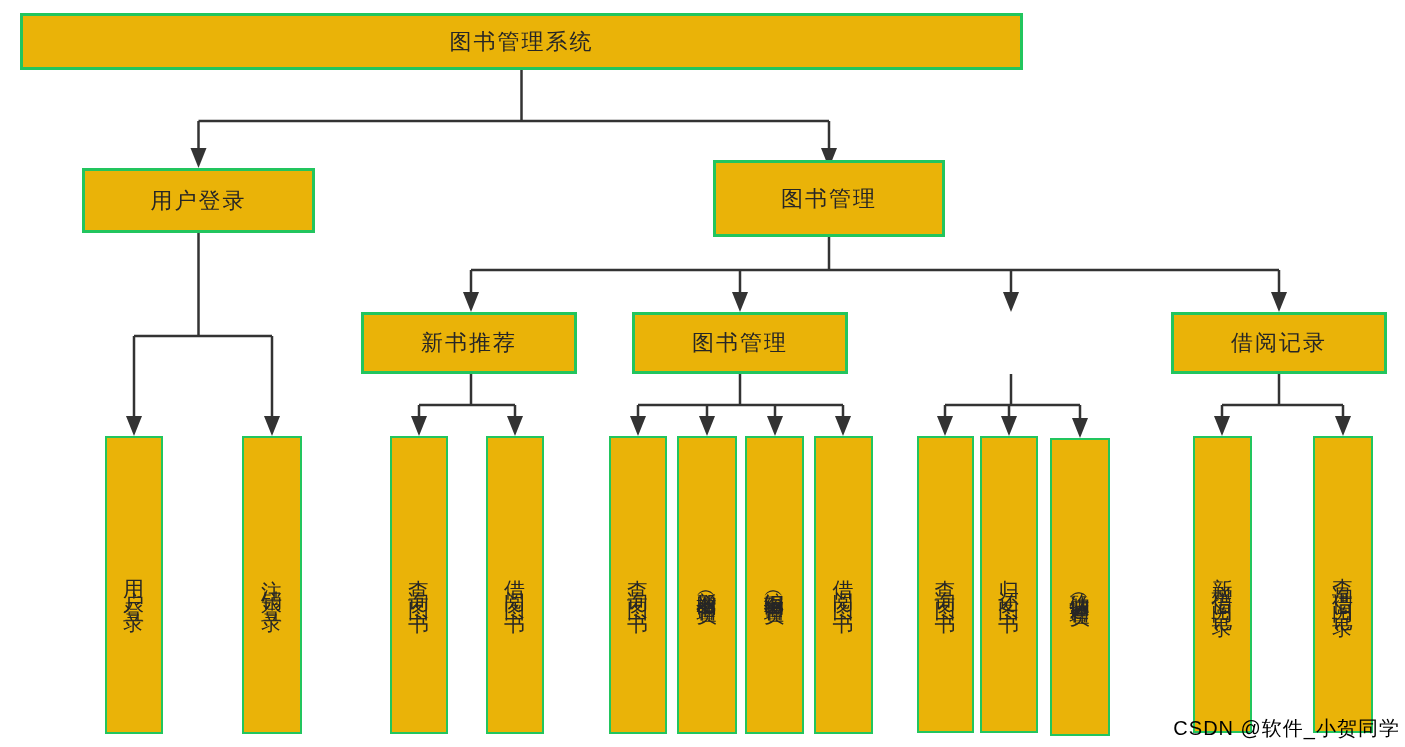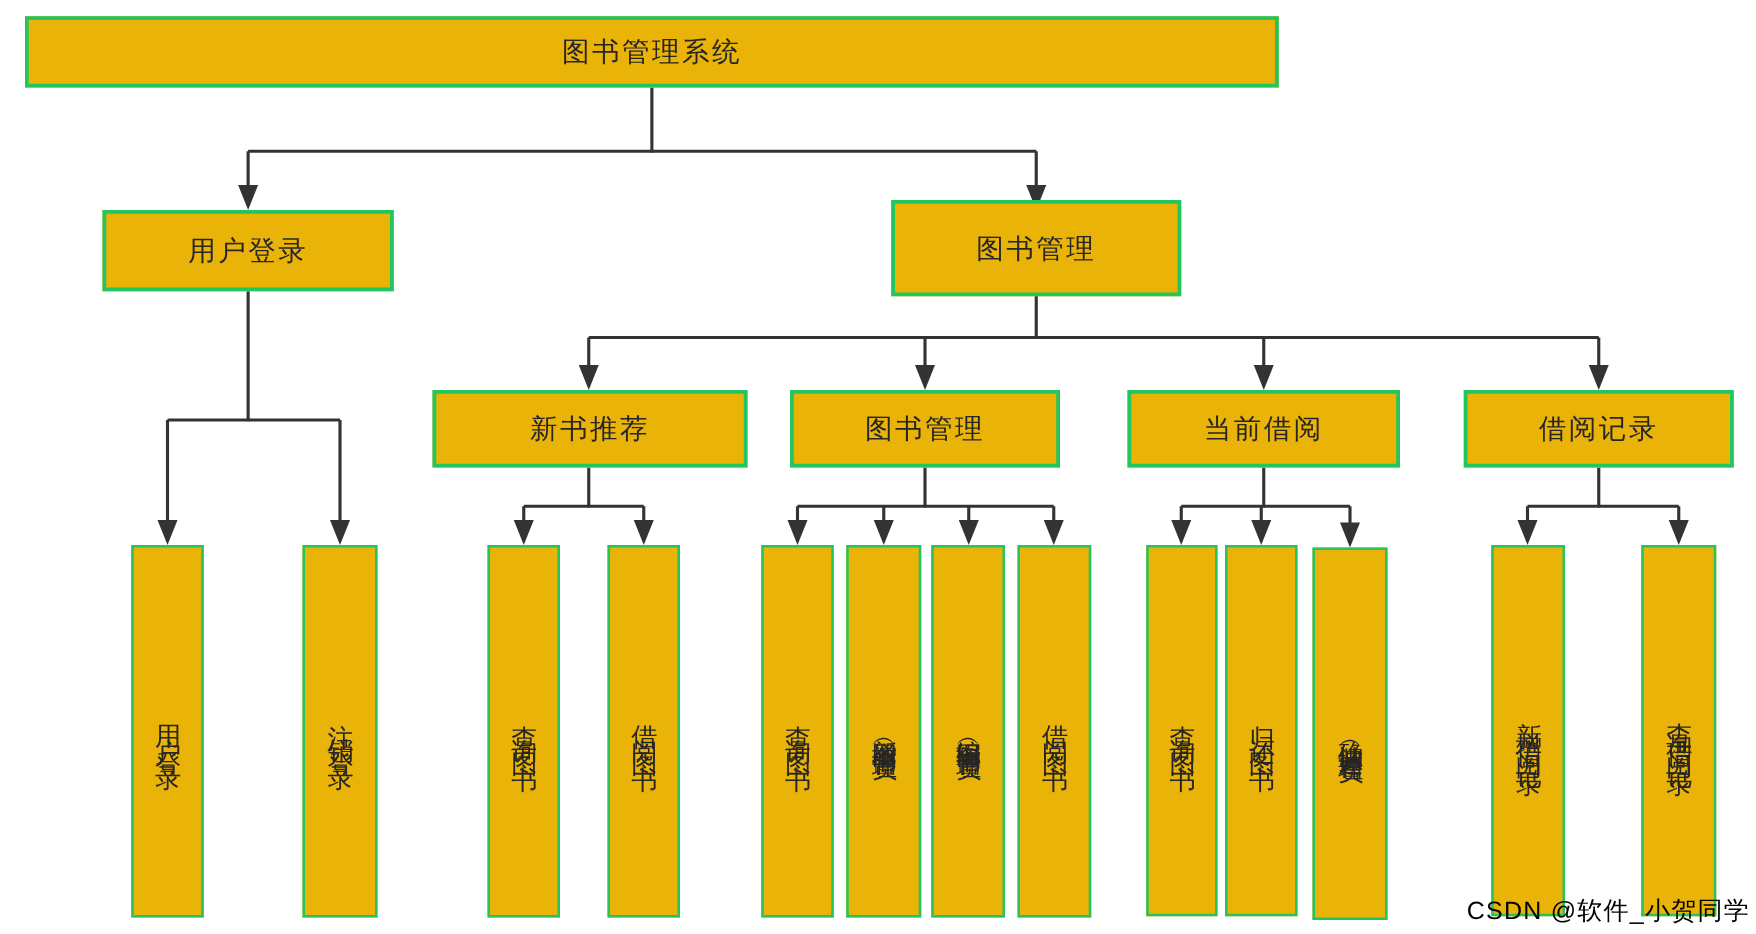--- a/index.html
+++ b/index.html
@@ -100,23 +100,22 @@
       <polygon points="1214,416 1230,416 1222,436"></polygon>
       <polygon points="1335,416 1351,416 1343,436"></polygon>
     </g>
   </svg>
 
   <div class="box" style="left:20px;top:13px;width:1003px;height:57px;">图书管理系统</div>
 
   <div class="box" style="left:82px;top:168px;width:233px;height:65px;">用户登录</div>
   <div class="box" style="left:713px;top:160px;width:232px;height:77px;">图书管理</div>
 
-  <div class="box" style="left:346px;top:312px;width:252px;height:62px;">新书推荐</div>
+  <div class="box" style="left:361px;top:312px;width:216px;height:62px;">新书推荐</div>
   <div class="box" style="left:632px;top:312px;width:216px;height:62px;">图书管理</div>
-  <div class="box" style="left:902px;top:312px;width:218px;height:62px;">当前借阅</div>
   <div class="box" style="left:1171px;top:312px;width:216px;height:62px;">借阅记录</div>
 
   <div class="box vbox gap-wide" style="left:105px;top:436px;width:58px;height:298px;">用户登录</div>
   <div class="box vbox gap-wide" style="left:242px;top:436px;width:60px;height:298px;">注销登录</div>
 
   <div class="box vbox gap-wide" style="left:390px;top:436px;width:58px;height:298px;">查询图书</div>
   <div class="box vbox gap-wide" style="left:486px;top:436px;width:58px;height:298px;">借阅图书</div>
 
   <div class="box vbox gap-wide" style="left:609px;top:436px;width:58px;height:298px;">查询图书</div>
   <div class="box vbox gap-tight" style="left:677px;top:436px;width:60px;height:298px;">新增图书（管理员）</div>

